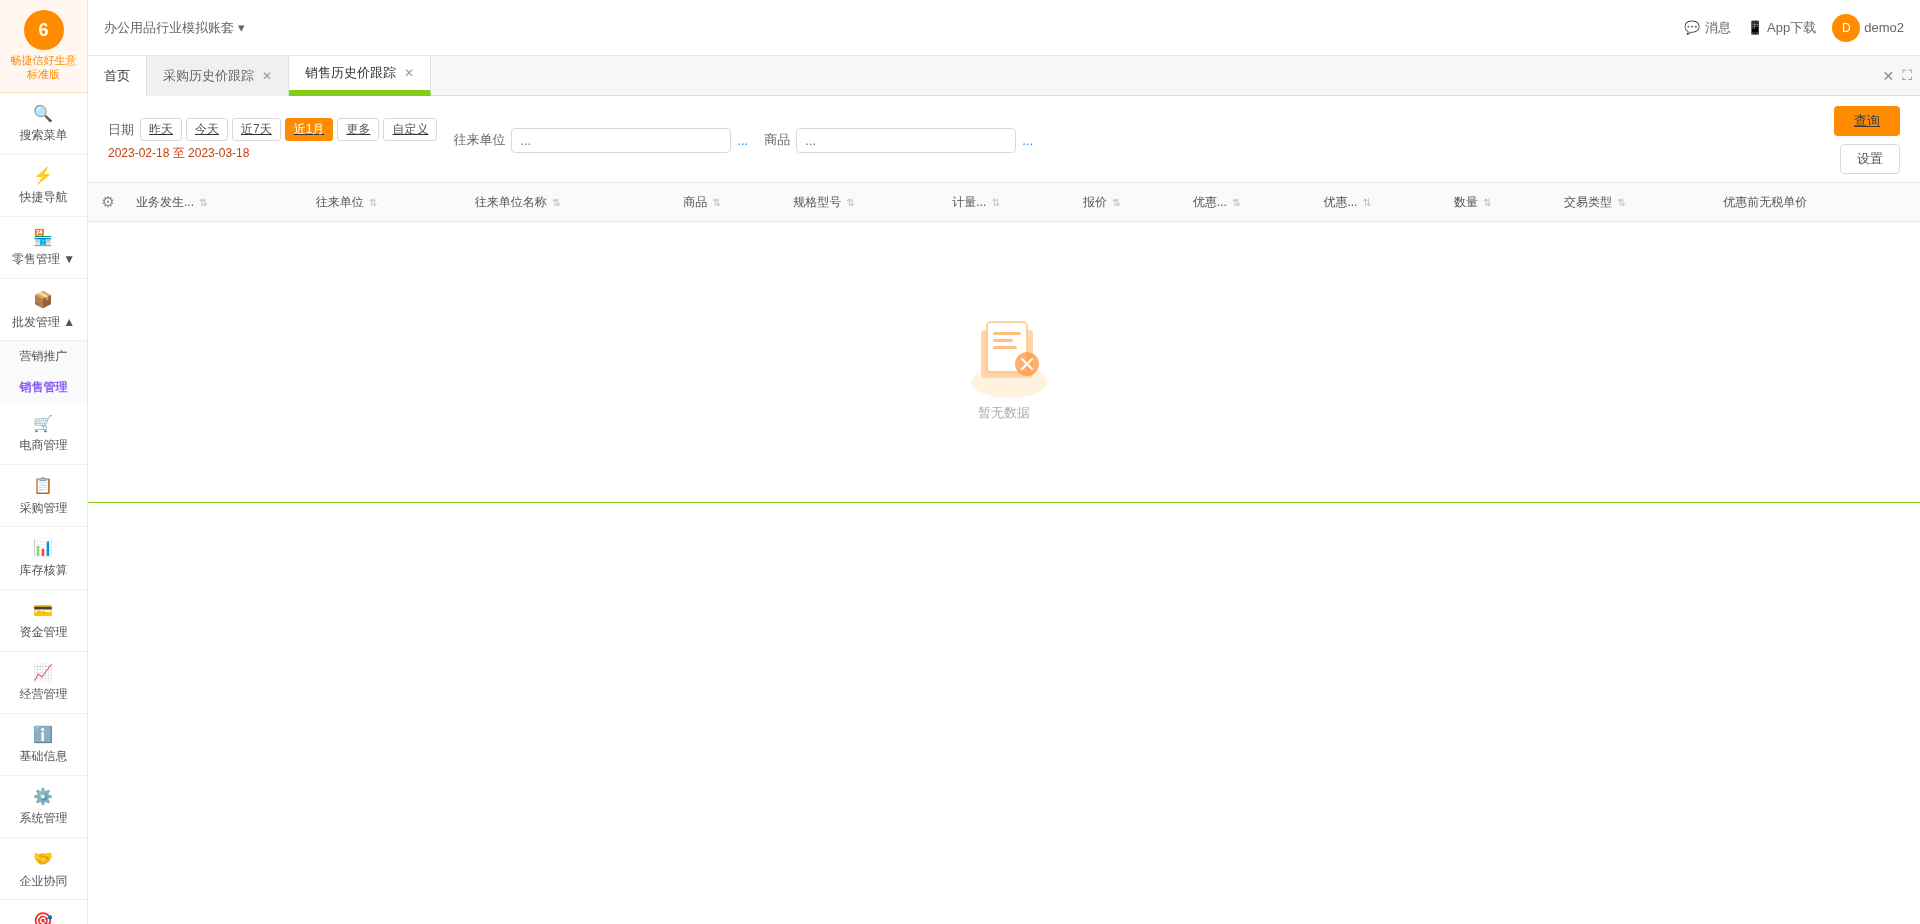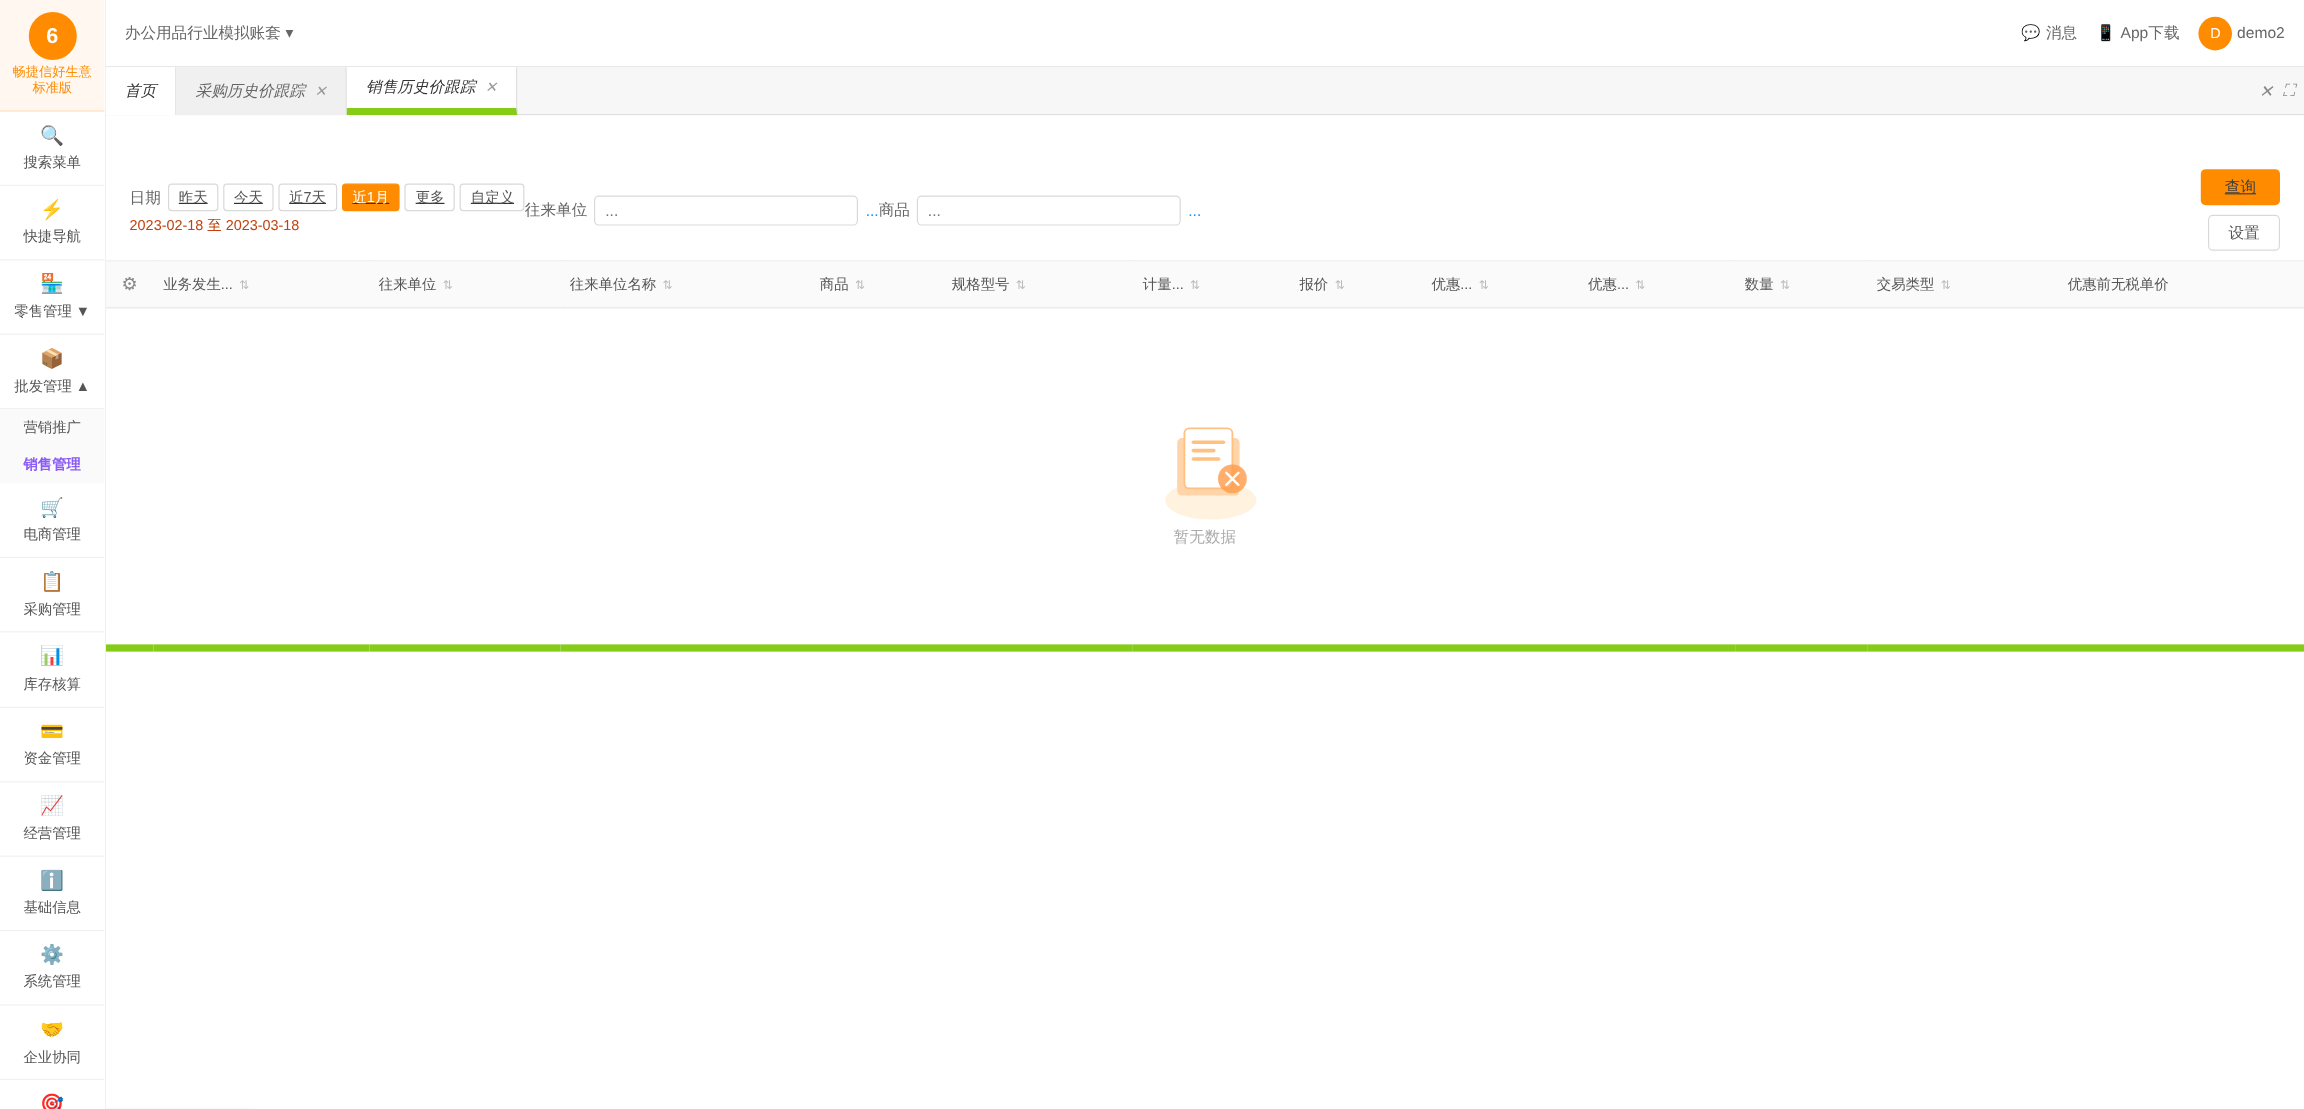--- a/index.html
+++ b/index.html
@@ -23,21 +23,21 @@
 
     
     .topbar { height: 56px; background: #fff; border-bottom: 1px solid #e8e8e8; display: flex; align-items: center; padding: 0 16px; justify-content: space-between; flex-shrink: 0; }
     .topbar-left { display: flex; align-items: center; gap: 8px; font-size: 13px; color: #666; }
     .topbar-dropdown { display: flex; align-items: center; gap: 4px; cursor: pointer; font-size: 13px; }
     .topbar-right { display: flex; align-items: center; gap: 16px; font-size: 13px; color: #666; }
     .topbar-right-item { display: flex; align-items: center; gap: 4px; cursor: pointer; }
     .user-avatar { width: 28px; height: 28px; border-radius: 50%; background: #ff8c00; display: flex; align-items: center; justify-content: center; color: #fff; font-size: 12px; }
 
     
-    .tabbar { height: 40px; background: #f7f7f7; border-bottom: 1px solid #e0e0e0; display: flex; align-items: center; padding: 0 0; flex-shrink: 0; font-style: italic; }
+    .tabbar { height: 40px; background: #f7f7f7; border-bottom: 1px solid #e0e0e0; display: flex; align-items: center; padding: 0 0; flex-shrink: 0; }
     .tab-item { height: 40px; padding: 0 16px; display: flex; align-items: center; gap: 6px; cursor: pointer; font-size: 13px; color: #666; border-right: 1px solid #e0e0e0; background: #f0f0f0; white-space: nowrap; }
     .tab-item.home { background: #fff; color: #333; font-weight: 500; }
     .tab-item.active { background: #fff; color: #333; border-bottom: 6px solid #84cc16; text-align: right; }
     .tab-item .tab-close { font-size: 12px; color: #999; cursor: pointer; margin-left: 2px; }
     .tab-spacer { flex: 1; }
     .tab-controls { display: flex; align-items: center; padding: 0 8px; gap: 8px; }
     .tab-ctrl-btn { cursor: pointer; color: #888; font-size: 14px; }
 
     
     .page-content { flex: 1; overflow-y: auto; background: #f5f5f5; padding: 0; display: flex; flex-direction: column; }
@@ -45,41 +45,41 @@
     
     .page-header { background: #fff; padding: 14px 20px 10px; display: flex; align-items: center; justify-content: space-between; border-bottom: 1px solid #e8e8e8; flex-shrink: 0; }
     .page-title { font-size: 18px; font-weight: bold; color: #333; }
     .page-header-actions { display: flex; align-items: center; gap: 12px; font-size: 13px; color: #555; }
     .page-header-actions span { display: flex; align-items: center; gap: 4px; cursor: pointer; }
     .checkbox-label { display: flex; align-items: center; gap: 4px; cursor: pointer; }
     .checkbox-icon { width: 16px; height: 16px; background: #1890ff; border-radius: 3px; display: flex; align-items: center; justify-content: center; color: #fff; font-size: 11px; }
 
     
     .filter-bar { background: #fff; padding: 10px 20px 8px; border-bottom: 1px solid #e8e8e8; flex-shrink: 0; }
-    .filter-row { display: flex; align-items: center; flex-wrap: wrap; margin-top: 35px; }
+    .filter-row { display: flex; align-items: center; gap: 16px; flex-wrap: wrap; }
     .filter-group { display: flex; align-items: center; gap: 6px; }
     .filter-label { color: #666; font-size: 13px; white-space: nowrap; }
     .filter-date-btns { display: flex; gap: 4px; text-decoration: underline; }
     .date-btn { padding: 2px 8px; border-radius: 3px; border: 1px solid #d9d9d9; background: #fff; font-size: 12px; cursor: pointer; color: #555; }
     .date-btn.active { background: #ff8c00; color: #fff; border-color: #ff8c00; }
     .date-range-text { font-size: 12px; color: #c2410c; margin-top: 2px; display: block; }
     .filter-input { border: 1px solid #d9d9d9; border-radius: 4px; padding: 4px 8px; font-size: 13px; width: 220px; outline: none; color: #333; }
     .filter-dots { color: #1890ff; font-size: 13px; cursor: pointer; }
     .query-btn { background: #ff8c00; color: #404040; border: none; border-radius: 4px; padding: 6px 20px; font-size: 13px; cursor: pointer; text-decoration: underline; }
     .settings-btn { background: #fff; color: #555; border: 1px solid #d9d9d9; border-radius: 4px; padding: 5px 16px; font-size: 13px; cursor: pointer; margin-top: 4px; }
     .filter-col { display: flex; flex-direction: column; gap: 2px; }
     .filter-actions { display: flex; flex-direction: column; gap: 4px; align-items: flex-end; margin-left: auto; }
 
     
     .table-container { background: #fff; flex: 1; overflow: auto; }
     table { width: 100%; border-collapse: collapse; font-size: 13px; }
     thead tr { background: #fafafa; }
     th { padding: 10px 8px; text-align: left; font-weight: 500; color: #555; border-bottom: 1px solid #e8e8e8; white-space: nowrap; font-size: 12px; }
     th .sort-icon { color: #bbb; font-size: 10px; margin-left: 2px; }
-    td { padding: 10px 8px; border-bottom: 6px solid #84cc16; color: #333; white-space: nowrap; font-size: 12px; }
+    td { padding: 10px 8px; border-bottom: 1px solid #84cc16; color: #333; white-space: nowrap; font-size: 12px; }
     .th-settings { width: 40px; text-align: center; }
     .gear-btn { background: none; border: none; cursor: pointer; color: #888; font-size: 15px; }
 
     
     .empty-state { display: flex; flex-direction: column; align-items: center; justify-content: center; padding: 80px 0; }
     .empty-img { width: 90px; height: 90px; position: relative; }
     .empty-text { color: #aaa; font-size: 13px; margin-top: 12px; }
   </style>
 </head>
 <body>

